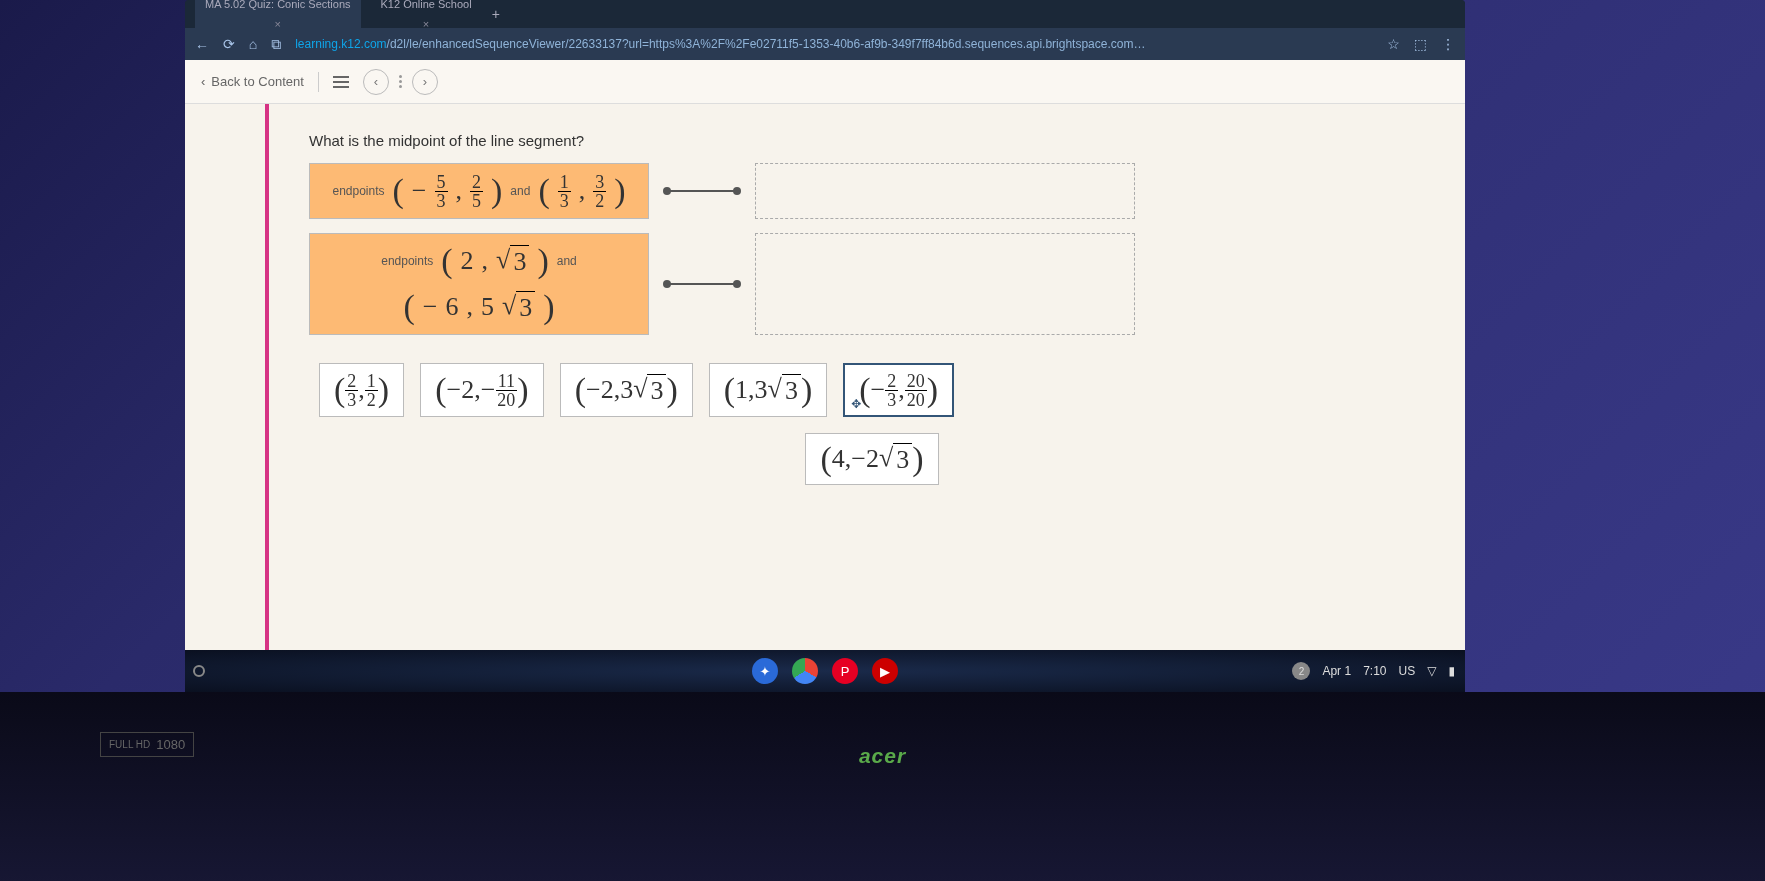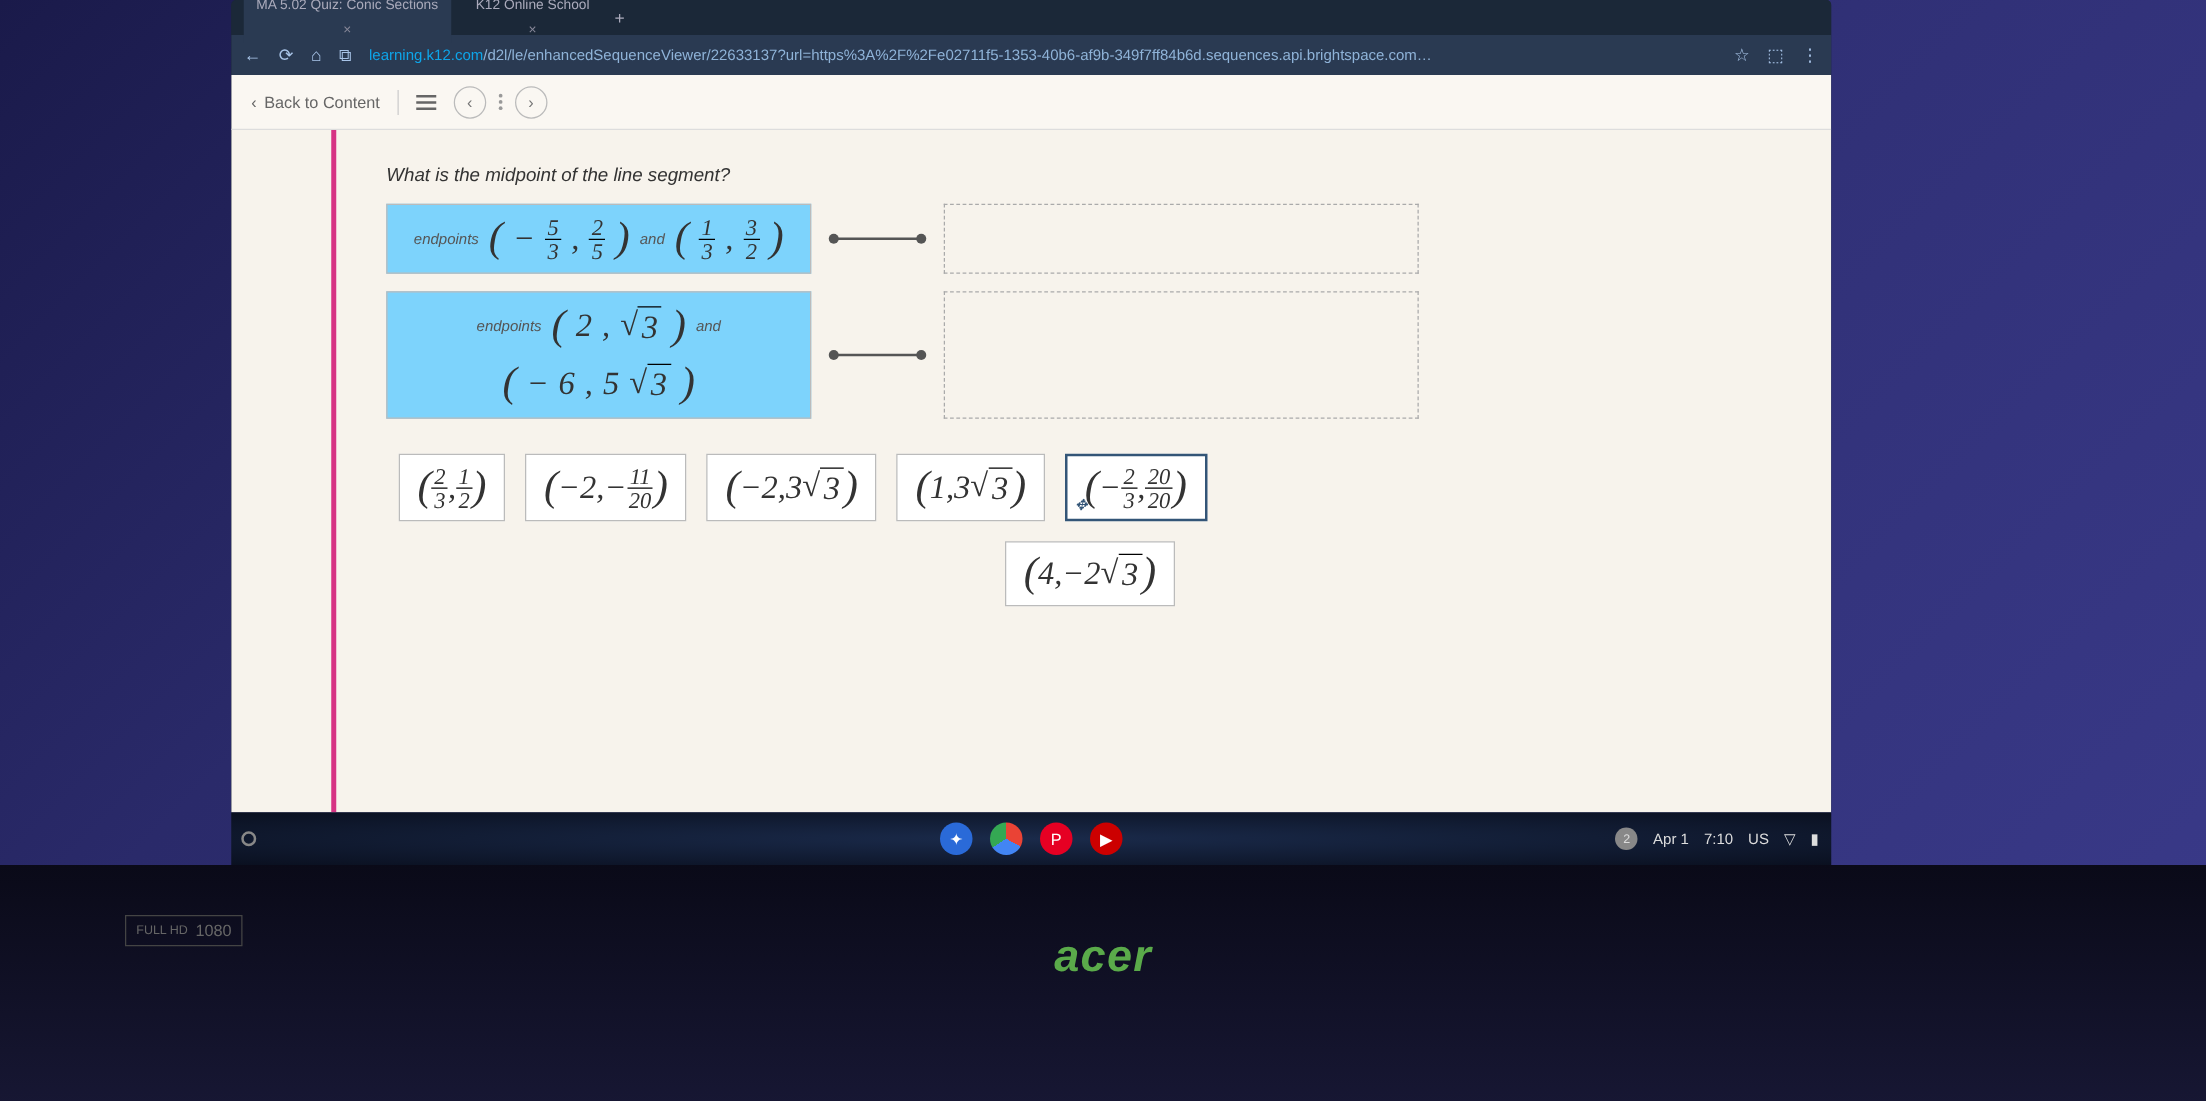--- a/index.html
+++ b/index.html
@@ -68,31 +68,30 @@
   .page-title-center { flex:1; text-align:center; color:#333; font-size:15px; }
   .hdr-right { display:flex; align-items:center; gap:10px; }
   .circ-btn { width:26px; height:26px; border:1px solid #bbb; border-radius:50%; display:flex; align-items:center; justify-content:center; color:#777; font-size:13px; }
   .vdots { display:flex; flex-direction:column; gap:2px; }
   .vdots span { width:3px; height:3px; background:#999; border-radius:50%; }
   
   .content-area {
     background: #f7f3ec;
     height: calc(100% - 28px - 32px - 44px);
     display:flex;
-    font-style:italic;
   }
   .pink-bar { width:4px; background:#d63384; margin-left:80px; }
   .quiz-body { padding: 28px 40px 10px 40px; flex:1; color:#333; }
   .q1 { font-size:15px; margin-bottom:14px; }
   .q2 { font-size:14px; margin-bottom:24px; }
   .match-rows { display:flex; flex-direction:column; gap:14px; }
   .match-row { display:flex; align-items:center; gap:18px; }
   .endpoint-box {
     border:1px solid #bbb;
-    background:#7dd3fc;
+    background:#fdba74;
     padding:8px 14px;
     min-width:340px;
     display:flex;
     align-items:center;
     justify-content:center;
     gap:8px;
     font-family: "Times New Roman", serif;
     font-size:26px;
   }
   .endpoint-box .lbl { font-family:Arial; font-size:12px; color:#555; }
@@ -143,21 +142,21 @@
   .dock-icn { width:26px; height:26px; border-radius:50%; display:flex; align-items:center; justify-content:center; font-size:13px; color:#fff;}
   .di-blue{ background:#2a6ad8;} .di-chrome{ background:conic-gradient(#ea4335 0 33%, #4285f4 33% 66%, #34a853 66% 100%); }
   .di-pink{ background:#e60023;} .di-yt{ background:#cc0000;}
   .tray { position:absolute; right:10px; display:flex; align-items:center; gap:12px; color:#ddd; font-size:12px;}
   .tray .badge{ width:18px; height:18px; background:#888; border-radius:50%; display:flex; align-items:center; justify-content:center; font-size:10px;}
   
   .bezel-bottom {
     position:absolute; left:0; width:1765px; top:692px; height:239px;
     background: linear-gradient(180deg, #0a0a18 0%, #1a1a3a 100%);
   }
-  .acer-logo { position:absolute; left:50%; transform:translateX(-50%); top:52px; color:#5aaa4a; font-style:italic; font-size:36px; font-weight:bold; letter-spacing:1px;}
+  .acer-logo { position:absolute; left:50%; transform:translateX(-50%); top:52px; color:#5aaa4a; font-style:italic; font-size:21px; font-weight:bold; letter-spacing:1px;}
   .hd1080 { position:absolute; left:100px; top:40px; color:#666; font-size:13px; border:1px solid #444; padding:4px 8px; display:flex; align-items:center; gap:6px;}
   .hd1080 .hd { font-size:10px; line-height:1; }
 </style>
 </head>
 <body>
 
 <div class="screen-frame">
 
   <div class="browser-tabs">
     <div class="btab active">

